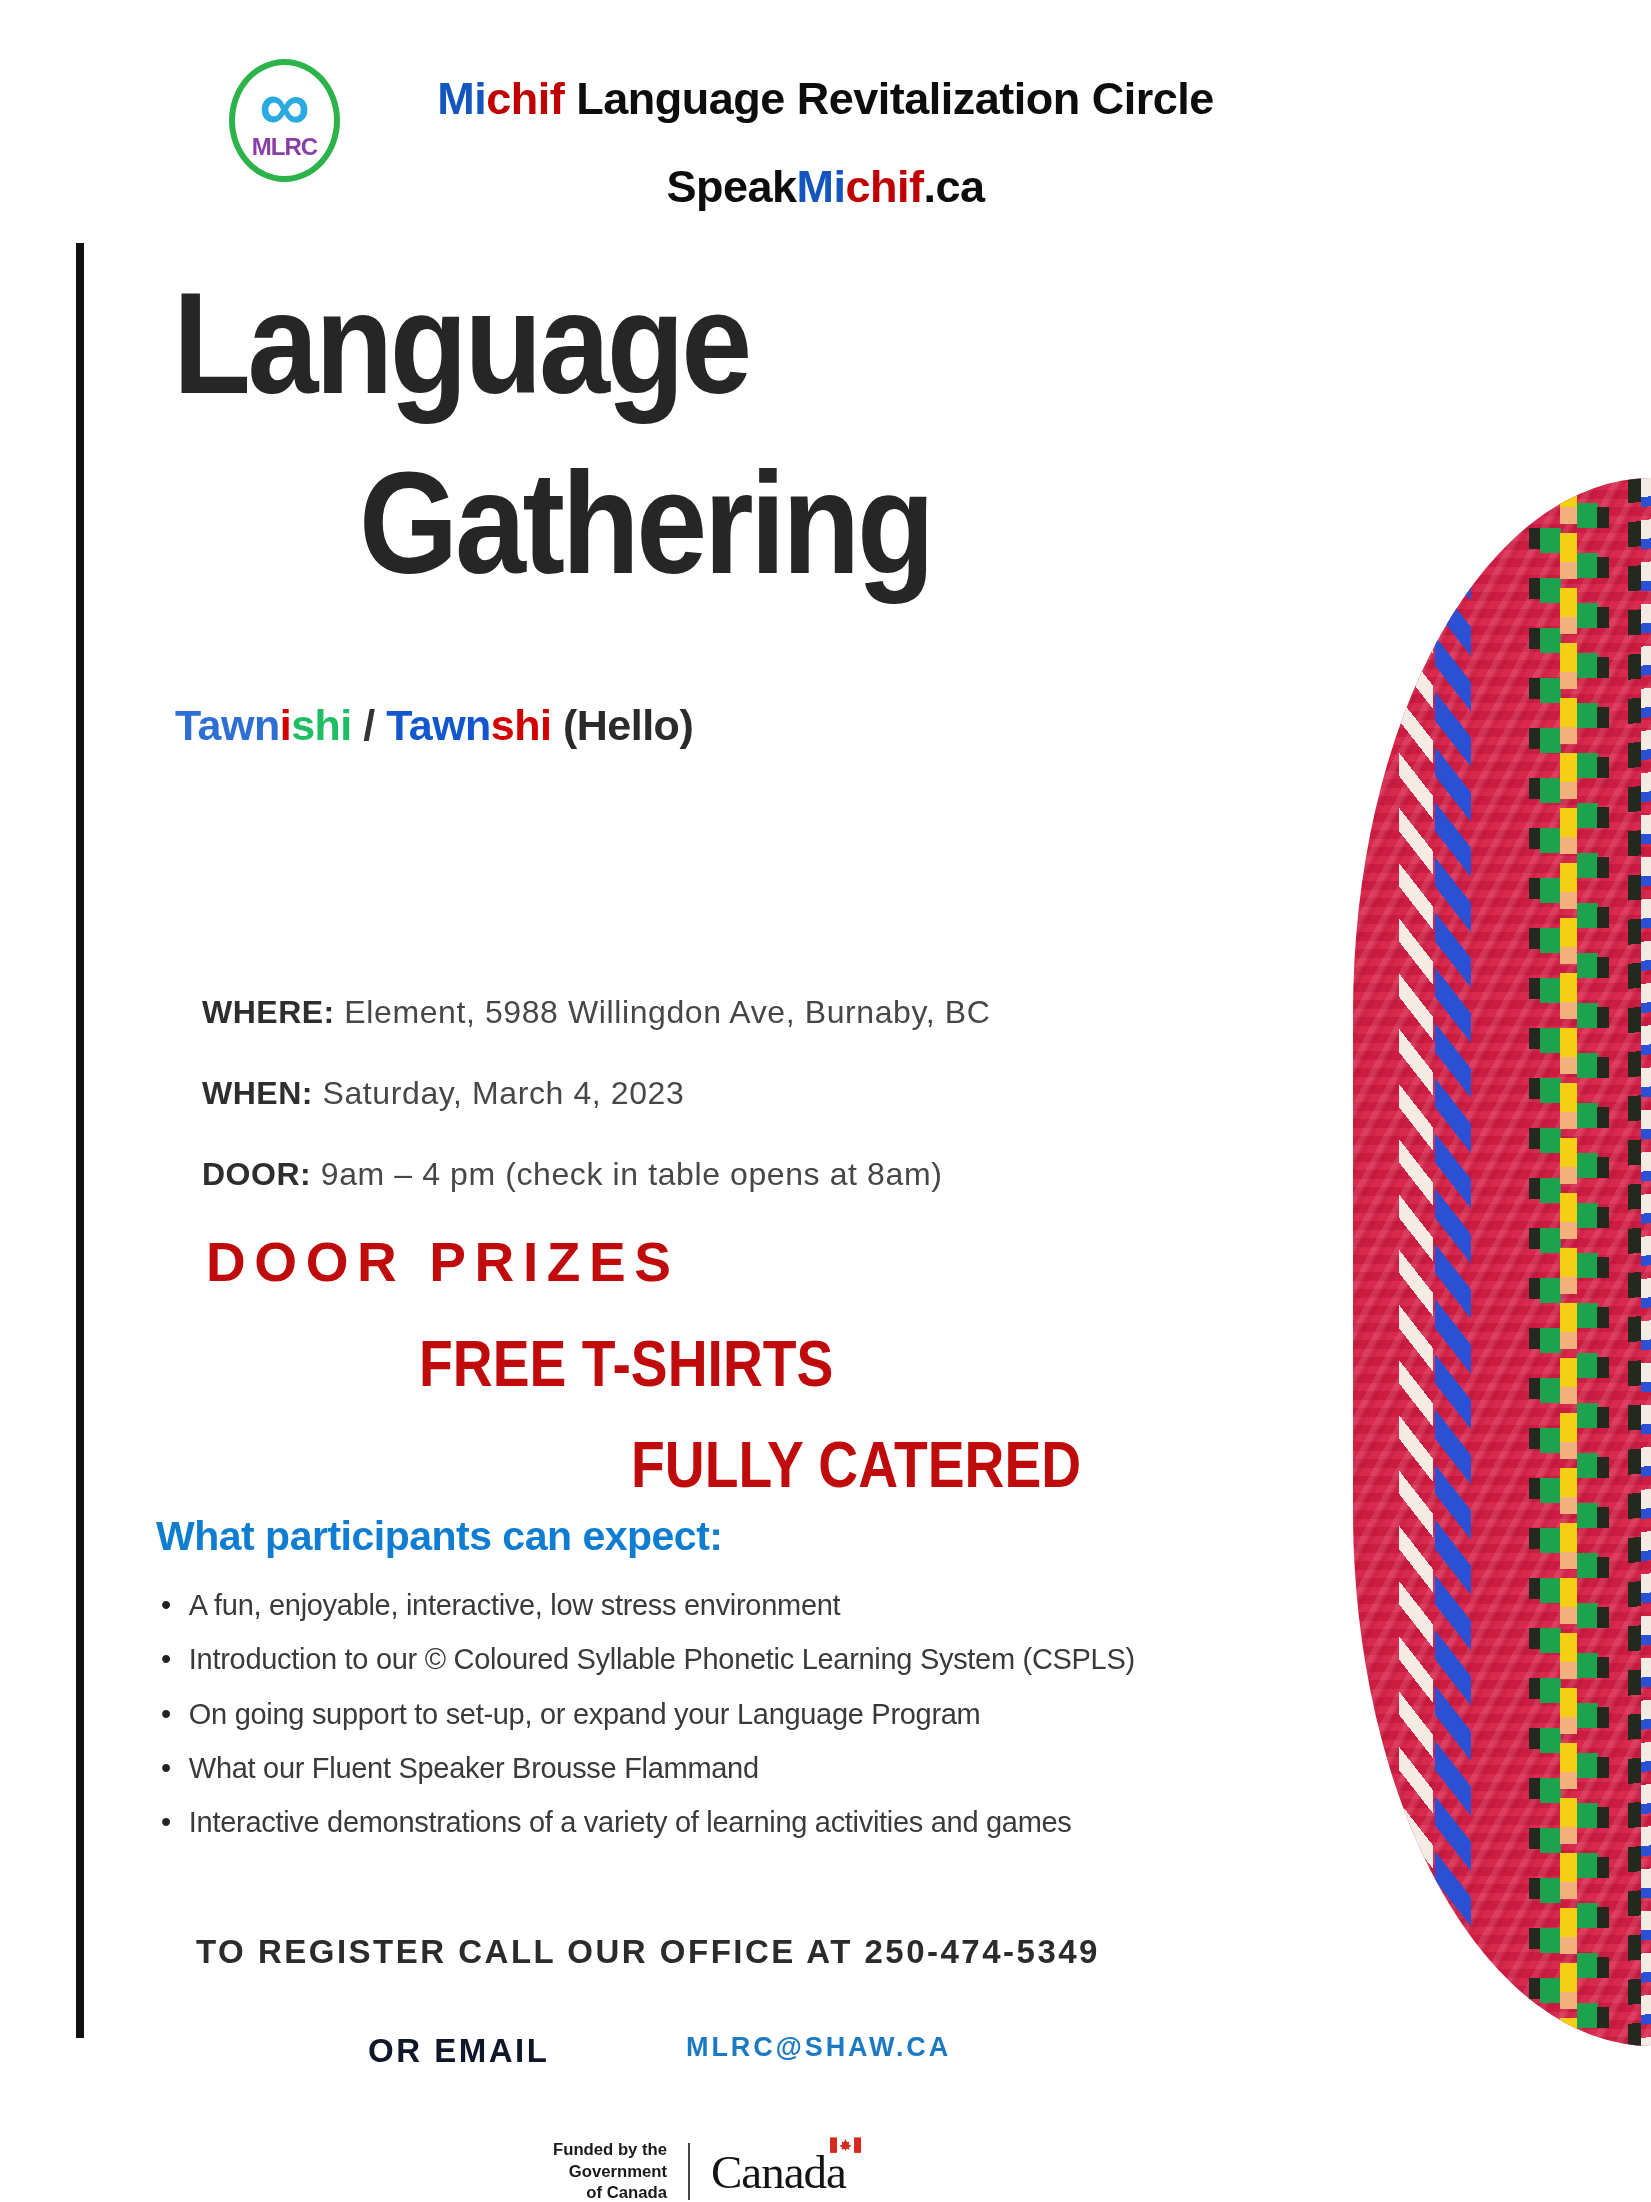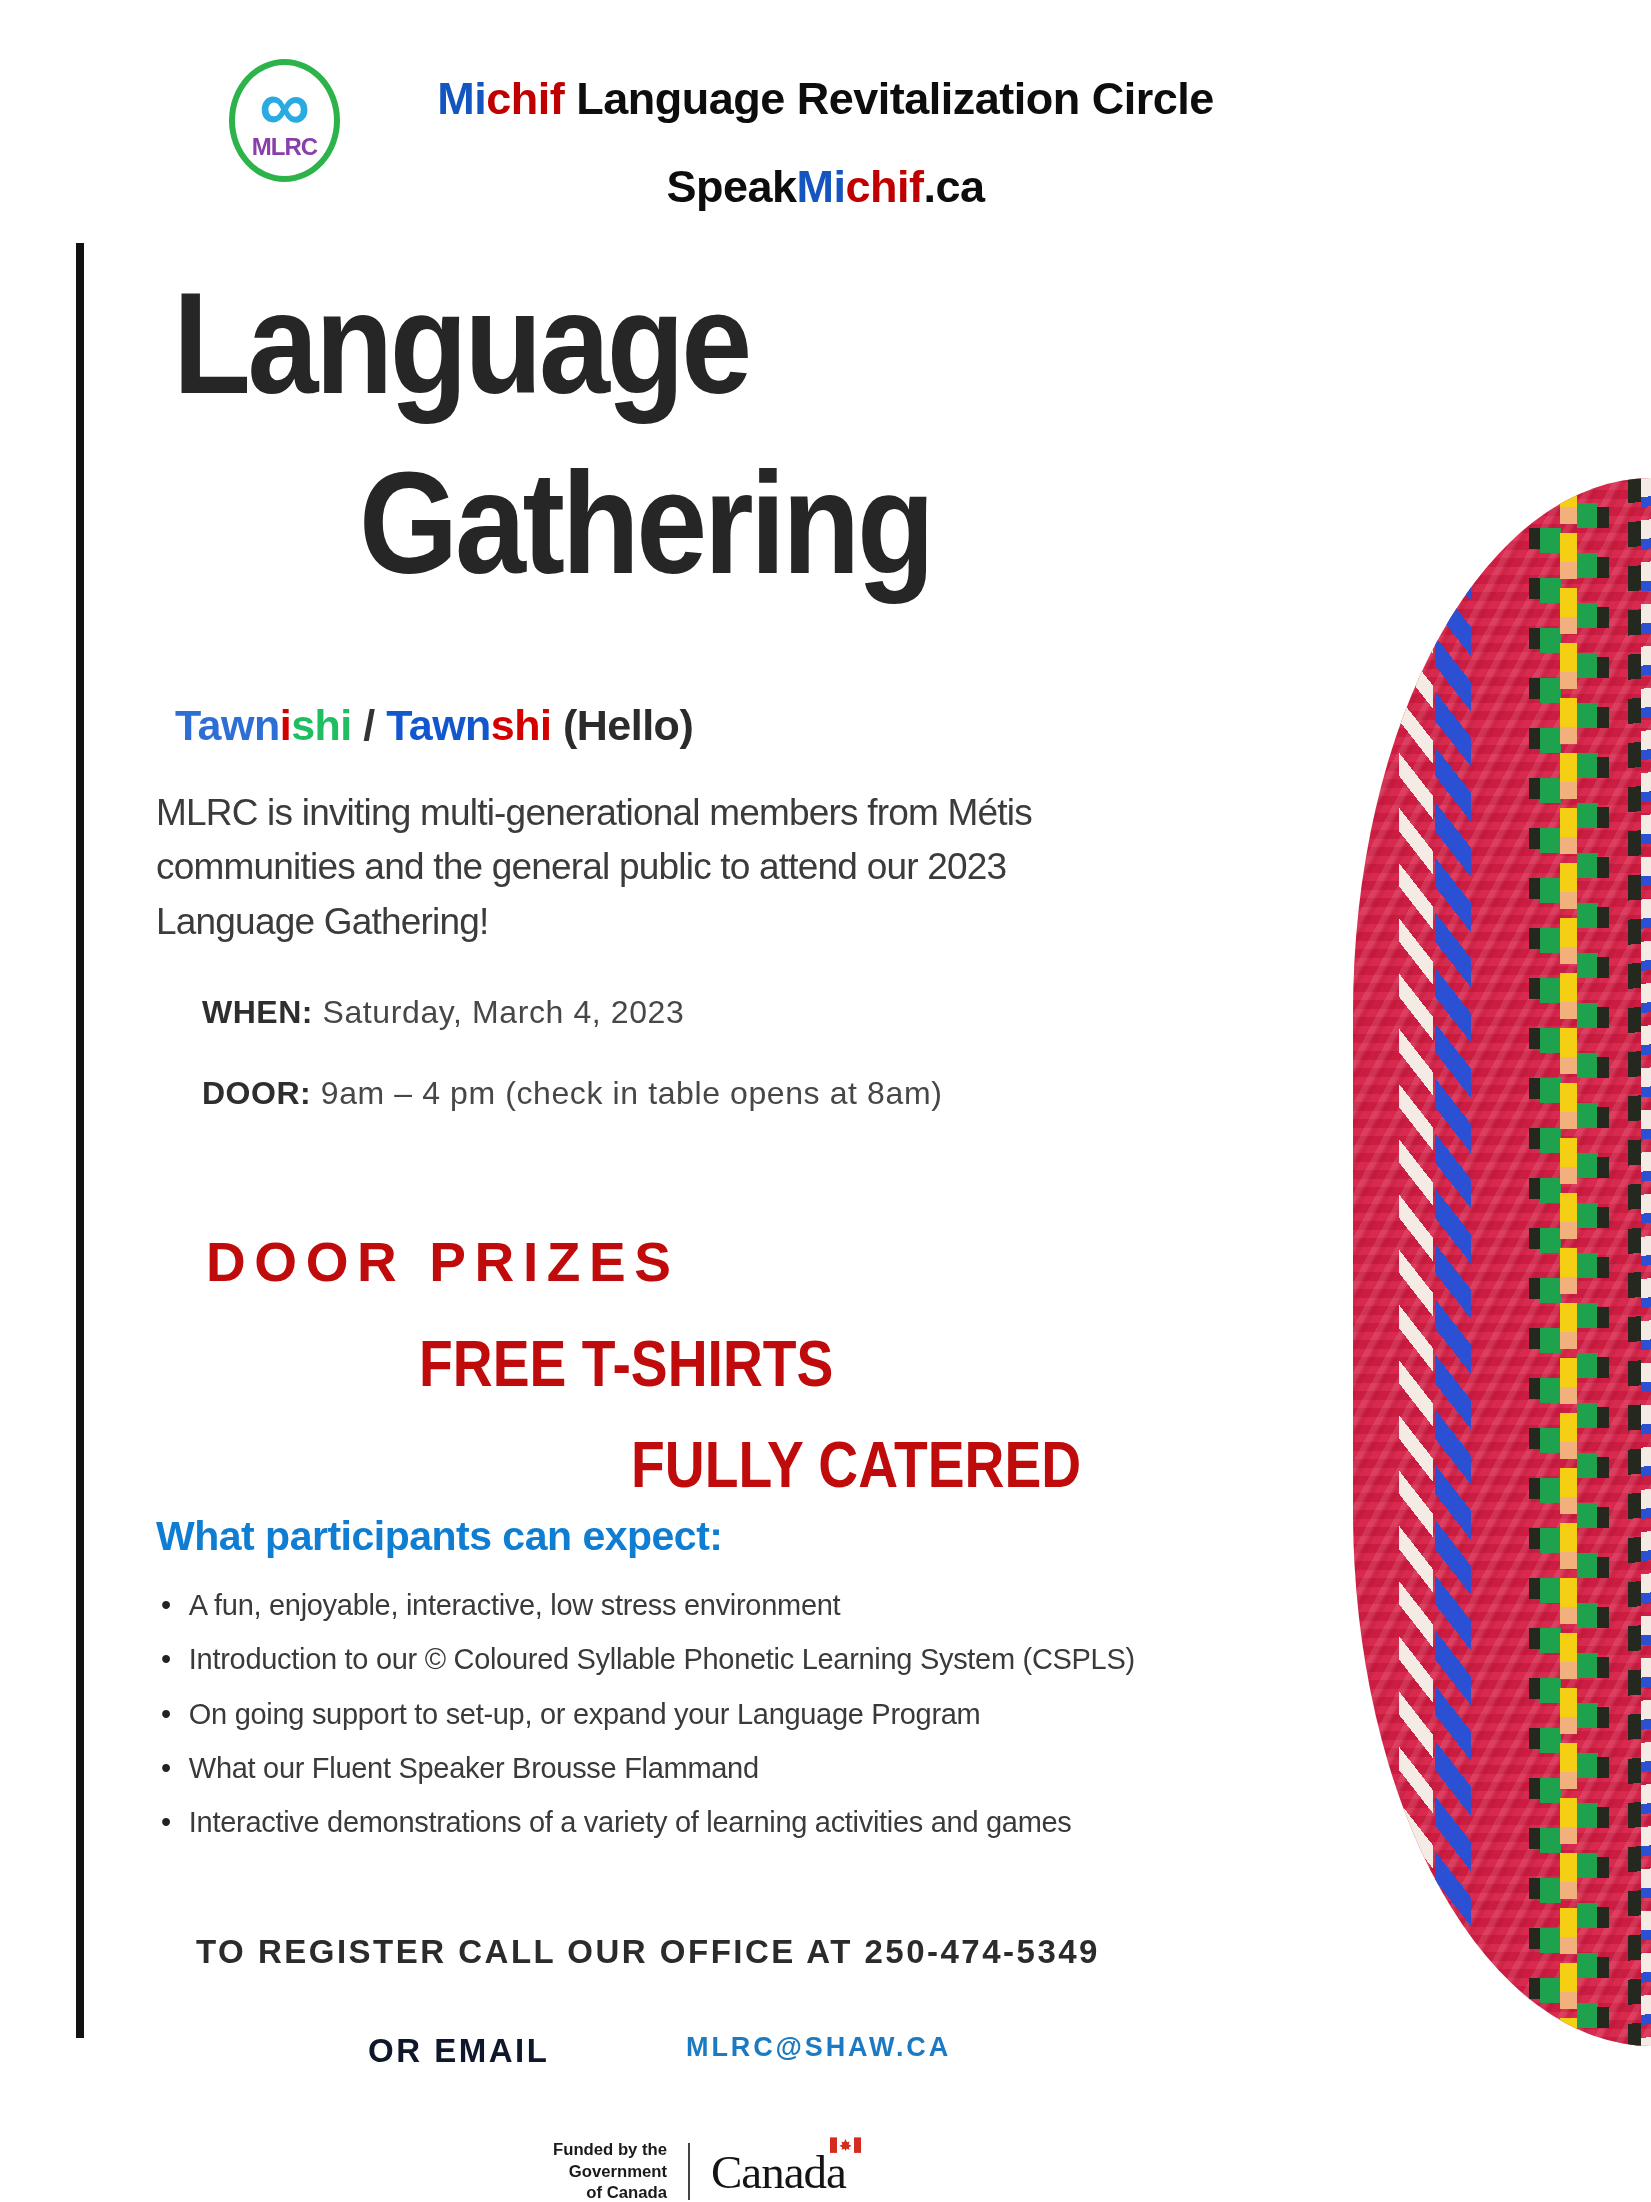--- a/index.html
+++ b/index.html
@@ -110,23 +110,25 @@
   </div>
 
   <div class="vline"></div>
 
   <div class="title-line title-1">Language</div>
   <div class="title-line title-2">Gathering</div>
 
   <div class="greeting"><span style="color: rgb(46, 111, 214);">Tawn</span><span style="color: rgb(212, 0, 0);">i</span><span style="color: rgb(31, 190, 99);">shi</span><span style="color: rgb(51, 51, 51);"> / </span><span style="color: rgb(18, 87, 205);">Tawn</span><span style="color: rgb(212, 0, 0);">shi</span><span style="color: rgb(43, 43, 43); text-align: right;"> (Hello)</span>
   </div>
 
-  <div class="intro">MLRC is inviting multi-generational members from Métis communities and the general public to attend our 2023 Language Gathering!</div>
 
   <ul class="details">
+    <li>
+      <span class="lbl">WHERE:</span><span>Element, 5988 Willingdon Ave, Burnaby, BC</span>
+    </li>
     <li>
       <span class="lbl">WHEN:</span><span>Saturday, March 4, 2023</span>
     </li>
     <li>
       <span class="lbl">DOOR:</span><span>9am – 4 pm (check in table opens at 8am)</span>
     </li>
   </ul>
 
   <div class="hl hl-1">DOOR PRIZES</div>
   <div class="hl hl-2">FREE T-SHIRTS</div>

